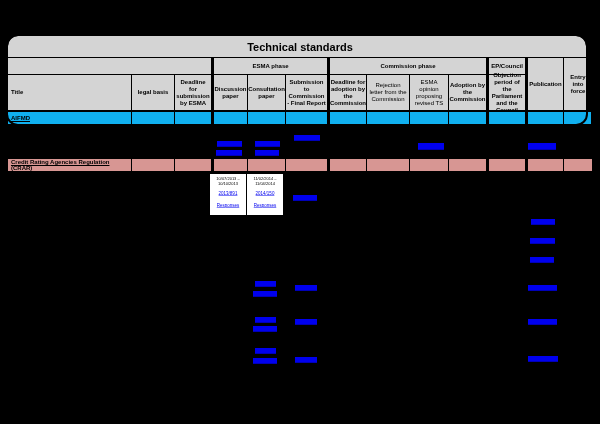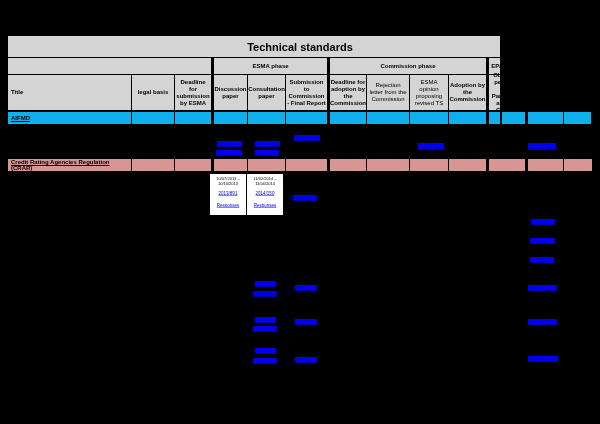--- a/index.html
+++ b/index.html
@@ -1,23 +1,23 @@
 <!DOCTYPE html>
 <html><head>
 <meta charset="utf-8">
 <style>
   html,body{margin:0;padding:0;background:#000;}
   #canvas{position:relative;width:600px;height:424px;background:#000;overflow:hidden;
           font-family:"Liberation Sans",sans-serif;color:#000;}
 
   
-  .tbl{position:absolute;left:8px;top:36px;width:492px;display:grid;
+  .tbl{position:absolute;left:8px;top:36px;width:578px;display:grid;
        grid-template-columns:124px 43px 37px 36px 38px 42px 39px 43px 39px 38px 39px 38px 28px;
        grid-template-rows:22px 17px 37px 12px;
-       outline:2px solid #000;background:#d4d4d4;}
+       outline:2px solid #000;background:#d4d4d4;border-radius:10px;}
   .cell{box-sizing:border-box;border-right:1px solid #000;border-bottom:1px solid #000;
         display:flex;align-items:center;justify-content:center;text-align:center;
         font-weight:bold;font-size:6px;line-height:7px;padding:1px;}
   .span-all{grid-column:1/14;font-size:11px;line-height:12px;border-right:none;}
   .g-blank{grid-column:1/4;}
   .g-esma{grid-column:4/7;}
   .g-comm{grid-column:7/11;}
   .g-ep{grid-column:11/12;}
   .v-pub{grid-column:12/13;grid-row:2/4;}
   .v-entry{grid-column:13/14;grid-row:2/4;border-right:none;}

